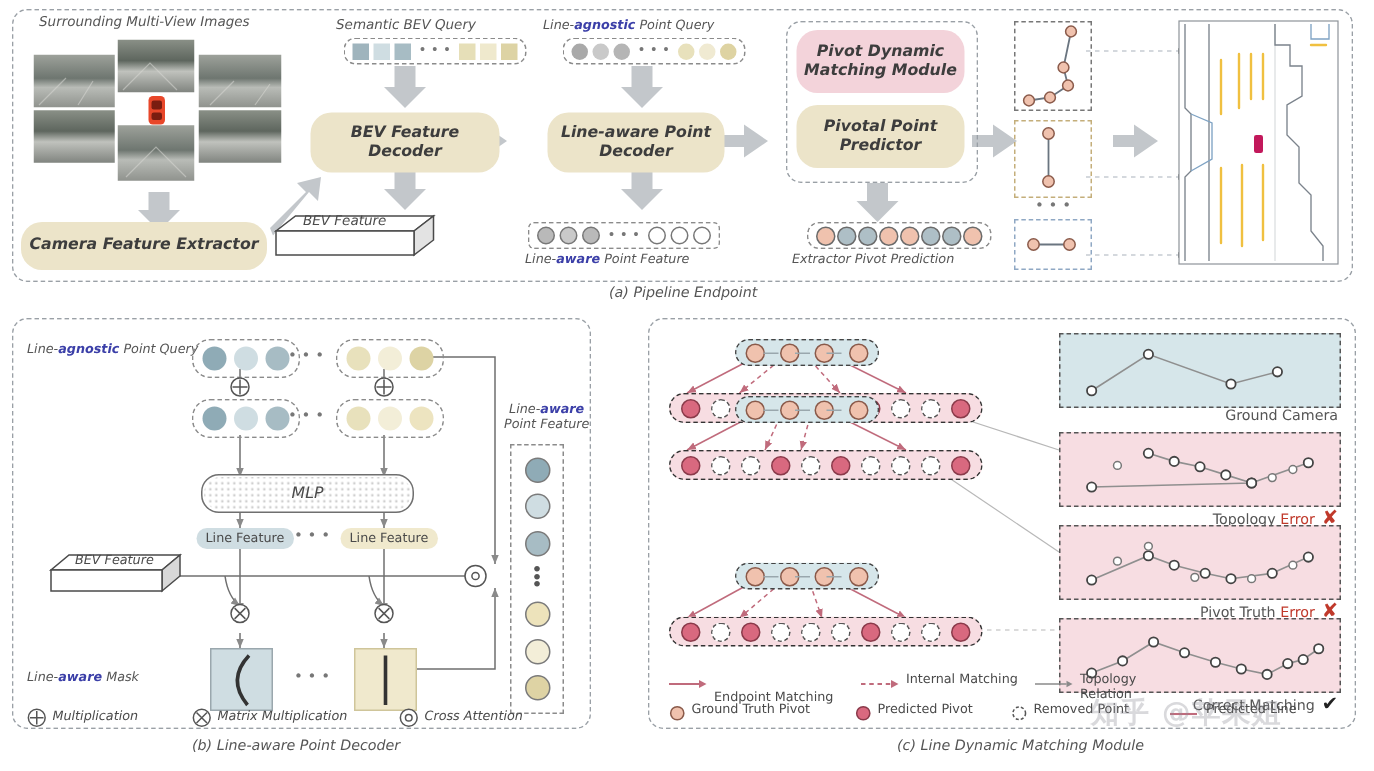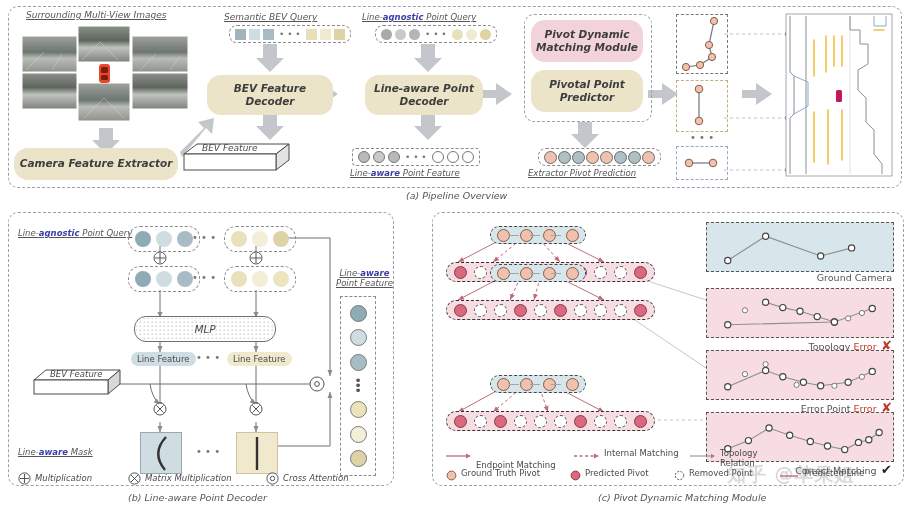--- a/index.html
+++ b/index.html
@@ -1,21 +1,21 @@
 <!DOCTYPE html>
 <html><head>
 <meta charset="utf-8">
 <style>
   html,body{margin:0;padding:0;background:#fff;}
   body{width:916px;height:514px;position:relative;overflow:hidden;
        font-family:"DejaVu Sans","Liberation Sans",sans-serif;color:#4a4a4a;}
   .abs{position:absolute;}
   .panel{position:absolute;border:1.4px dashed #9aa0a6;border-radius:10px;}
   .cap{position:absolute;font-style:italic;font-size:9.5px;color:#555;white-space:nowrap;}
-  .lbl{position:absolute;font-size:8.5px;font-style:italic;color:#555;white-space:nowrap;text-decoration:underline;}
+  .lbl{position:absolute;font-size:8.5px;font-style:italic;color:#555;white-space:nowrap;}
   .lbl b{color:#3b3fa8;font-style:italic;}
   .rbox{position:absolute;border-radius:14px;display:flex;align-items:center;
         justify-content:center;text-align:center;font-style:italic;font-weight:bold;
         font-size:10.5px;color:#3d3d3d;line-height:1.25;}
   .beige{background:#ece4c9;}
   .pinkb{background:#f3d3da;}
   .dashcap{position:absolute;border:1.2px dashed #8b8b8b;border-radius:9px;
            display:flex;align-items:center;}
   svg{position:absolute;left:0;top:0;overflow:visible;}
   .wm{position:absolute;font-size:19px;color:rgba(140,140,150,.33);
@@ -292,21 +292,21 @@
         <path d="M56 22 L56 52"></path>
       <path d="M88 16 L98 16"></path>
       <path d="M28 98 L28 148"></path>
         <path d="M42 96 L42 150"></path>
       <path d="M56 96 L56 146"></path>
     </g>
     <rect x="50" y="76" width="6" height="12" rx="1.5" fill="#c2185b"></rect>
   </svg>
 </div>
 
-<div class="cap" style="left:406px;top:190px;">(a) Pipeline Overview</div>
+<div class="cap" style="left:406px;top:190px;">(a) Pipeline Endpoint</div>
 
 <div class="panel" style="left:8px;top:212px;width:384px;height:272px;"></div>
 
 <div class="lbl" style="left:18px;top:228px;">
   <span>Line-</span><b>agnostic</b><span> Point Query</span>
 </div>
 
 <div class="dashcap" style="left:128px;top:226px;height:24px;padding:0 6px;border-radius:12px;gap:5px;" id="dqa">
     <span style="width: 16px; height: 16px; background: rgb(143, 171, 182); border-radius: 50%;"></span>
     <span style="width: 16px; height: 16px; background: rgb(207, 221, 226); border-radius: 50%;"></span>
@@ -557,21 +557,21 @@
         <circle cx="113.64" cy="34.8" r="3.1" fill="#fff" stroke="#444" stroke-width="1.2"></circle>
         <circle cx="141.16" cy="31.2" r="3.1" fill="#fff" stroke="#444" stroke-width="1.2"></circle>
         <circle cx="165.24" cy="20.4" r="3.1" fill="#fff" stroke="#444" stroke-width="1.2"></circle>
         <circle cx="37.959999999999994" cy="23.099999999999998" r="2.6" fill="#fff" stroke="#777" stroke-width="1"></circle>
         <circle cx="58.6" cy="13.2" r="2.6" fill="#fff" stroke="#777" stroke-width="1"></circle>
         <circle cx="89.56" cy="33.900000000000006" r="2.6" fill="#fff" stroke="#777" stroke-width="1"></circle>
         <circle cx="127.39999999999999" cy="34.8" r="2.6" fill="#fff" stroke="#777" stroke-width="1"></circle>
         <circle cx="154.92" cy="25.8" r="2.6" fill="#fff" stroke="#777" stroke-width="1"></circle>
       </svg>
     </div>
-    <div style="position: absolute; left: 706px; top: 400px; width: 186px; text-align: right; font-size: 9.5px; color: rgb(85, 85, 85);"><span>Error Point </span><span style="color:#c0392b;"> Error</span><span style="font-size:13px;font-weight:bold;color:#c0392b;"> ✘</span></div>
+    <div style="position: absolute; left: 706px; top: 400px; width: 186px; text-align: right; font-size: 9.5px; color: rgb(85, 85, 85);"><span>Pivot Truth </span><span style="color:#c0392b;"> Error</span><span style="font-size:13px;font-weight:bold;color:#c0392b;"> ✘</span></div>
     <div style="position: absolute; left: 706px; top: 412px; width: 186px; height: 48px; background: rgb(247, 221, 226); border: 1.2px dashed rgb(85, 85, 85);">
       <svg width="186" height="48" style="position:absolute;left:0;top:0;">
         <path d="M20.759999999999998 35.7 L41.4 27.599999999999998 L62.04 15 L82.68 22.2 L103.32000000000001 28.5 L120.52000000000001 33 L137.72 36.599999999999994 L151.48 29.400000000000002 L161.8 26.7 L172.12 19.5 " stroke="#8f8f8f" stroke-width="1.1" fill="none"></path>
         <circle cx="20.759999999999998" cy="35.7" r="3.1" fill="#fff" stroke="#444" stroke-width="1.2"></circle>
         <circle cx="41.4" cy="27.599999999999998" r="3.1" fill="#fff" stroke="#444" stroke-width="1.2"></circle>
         <circle cx="62.04" cy="15" r="3.1" fill="#fff" stroke="#444" stroke-width="1.2"></circle>
         <circle cx="82.68" cy="22.2" r="3.1" fill="#fff" stroke="#444" stroke-width="1.2"></circle>
         <circle cx="103.32000000000001" cy="28.5" r="3.1" fill="#fff" stroke="#444" stroke-width="1.2"></circle>
         <circle cx="120.52000000000001" cy="33" r="3.1" fill="#fff" stroke="#444" stroke-width="1.2"></circle>
         <circle cx="137.72" cy="36.599999999999994" r="3.1" fill="#fff" stroke="#444" stroke-width="1.2"></circle>
@@ -627,15 +627,15 @@
     </span>
   <span class="abs" style="left:243px;top:0;font-size:8.5px;">Removed Point</span>
   <span class="abs" style="left:334px;top:5px;">
     <svg width="20" height="6">
         <path d="M0 3 H18" stroke="#c06b7c" stroke-width="1.4"></path>
       </svg>
     </span>
   <span class="abs" style="left:358px;top:0;font-size:8.5px;">Predicted Line</span>
 </div>
 
-<div class="cap" style="left:598px;top:492px;">(c) Pivot Dynamic Matching Module</div>
+<div class="cap" style="left:598px;top:492px;">(c) Line Dynamic Matching Module</div>
 
 <div class="wm" style="left:688px;top:462px;margin-left:39px;">知乎 @苹果姐</div>
 
 </body></html>

